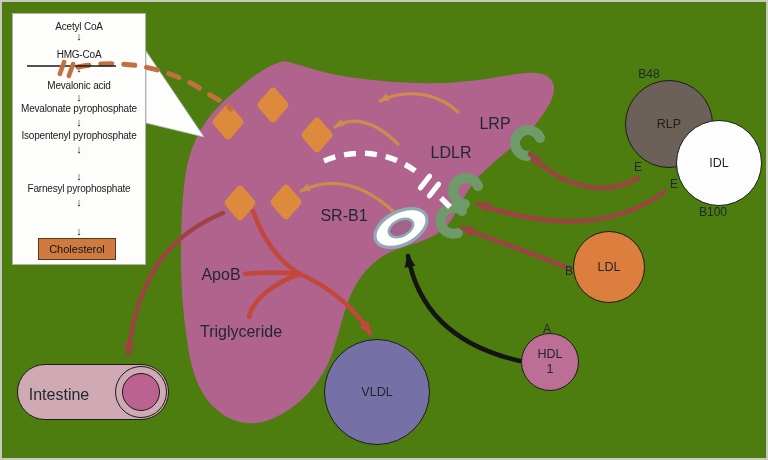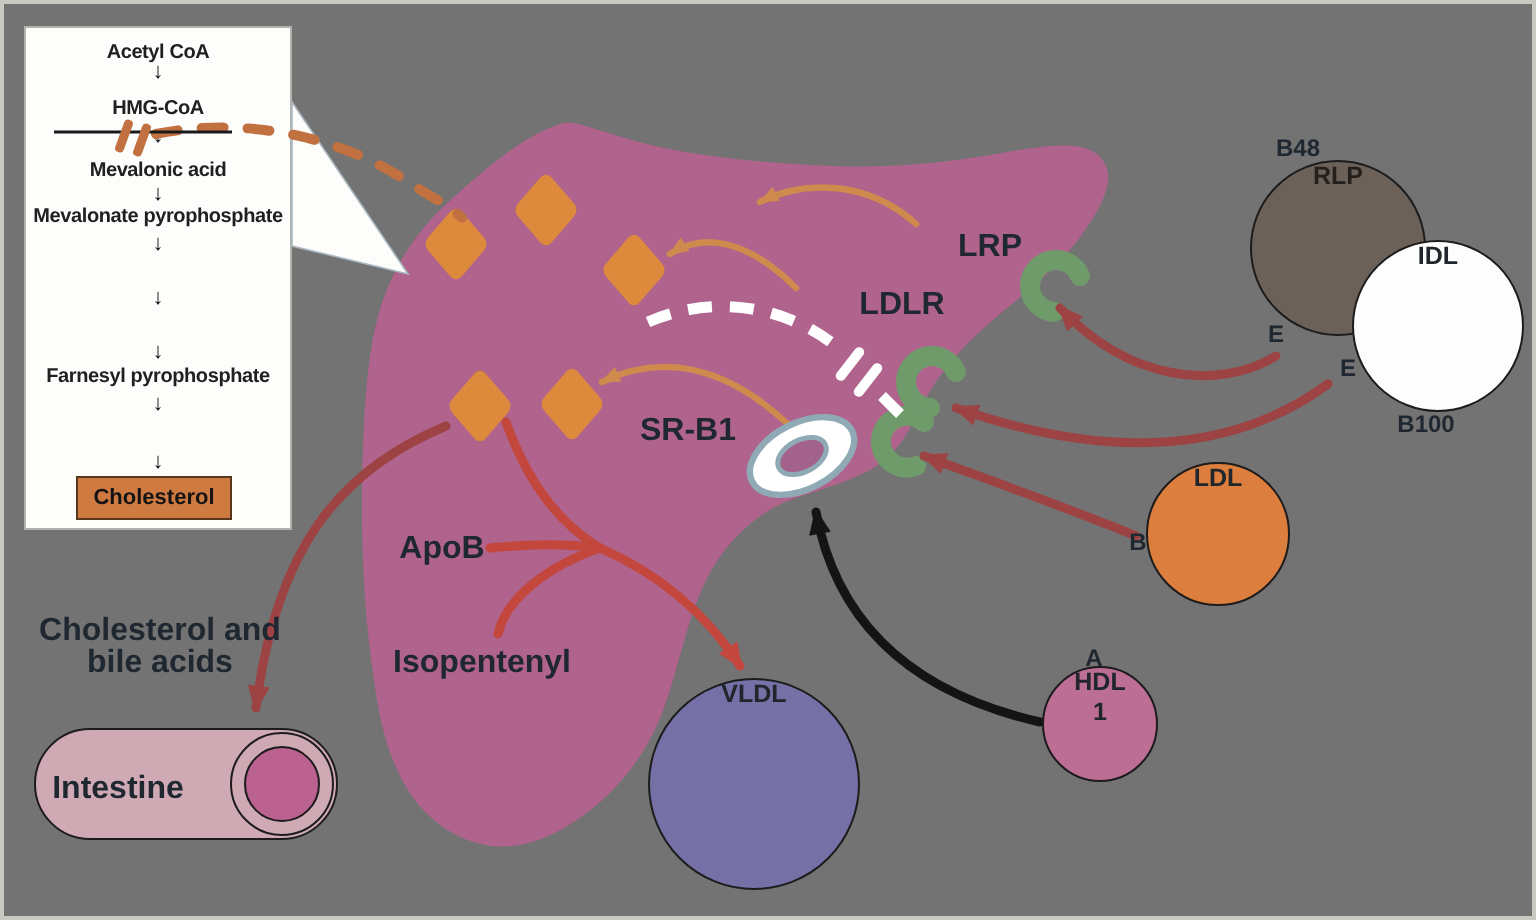--- a/index.html
+++ b/index.html
@@ -1,19 +1,19 @@
 <!DOCTYPE html>
 <html><head>
 <meta charset="utf-8">
 <style>
   html,body{margin:0;padding:0;background:#ddd;}
   .canvas{
     position:relative;width:768px;height:460px;box-sizing:border-box;
-    background:#737373;border:2px solid #c9c9c2;overflow:hidden;
-    font-family:"Liberation Sans",sans-serif;color:#1f2730;font-weight:bold;
+    background:#4d7c0f;border:2px solid #c9c9c2;overflow:hidden;
+    font-family:"Liberation Sans",sans-serif;color:#1f2730;
   }
   
   .pathway-box{
     position:absolute;left:10px;top:11px;width:134px;height:252px;
     background:#fdfdfc;border:1px solid #b2b2ac;box-sizing:border-box;z-index:1;
   }
   .pstep{
     position:absolute;left:0;width:100%;text-align:center;
     font-size:10px;letter-spacing:-0.2px;color:#202020;white-space:nowrap;
   }
@@ -32,21 +32,21 @@
   .dlabel{
     position:absolute;transform:translate(-50%,-50%);white-space:nowrap;
     font-size:16px;color:#1f2730;z-index:3;text-align:center;
   }
   .dlabel.two{line-height:16px;}
   .apo{font-size:12px;text-align:center;}
   
   .particle{
     position:absolute;border-radius:50%;border:1.6px solid #1c1c1c;
     box-sizing:border-box;display:flex;flex-direction:column;
-    align-items:center;justify-content:flex-start;z-index:3;
+    align-items:center;justify-content:center;z-index:3;
     font-size:12.5px;color:#20262c;line-height:15px;
   }
   .rlp{left:623px;top:78px;width:88px;height:88px;background:#6b6159;color:#241f1a;}
   .idl{left:674px;top:118px;width:86px;height:86px;background:#fdfdfd;}
   .ldl{left:571px;top:229px;width:72px;height:72px;background:#dc7e3d;}
   .hdl{left:519px;top:331px;width:58px;height:58px;background:#bd6e94;}
   .vldl{left:322px;top:337px;width:106px;height:106px;background:#7570a6;}
   
   .intestine-body{
     position:absolute;left:15px;top:362px;width:152px;height:56px;
@@ -69,20 +69,21 @@
 
   <div class="pathway-box">
     <div class="pstep" style="top:7px">Acetyl CoA</div>
     <div class="parrow" style="top:17px">↓</div>
     <div class="pstep" style="top:35px">HMG-CoA</div>
     <div class="parrow" style="top:49px">↓</div>
     <div class="pstep" style="top:66px">Mevalonic acid</div>
     <div class="parrow" style="top:78px">↓</div>
     <div class="pstep" style="top:89px">Mevalonate pyrophosphate</div>
     <div class="parrow" style="top:103px">↓</div>
+    <div class="pstep" style="top:116px">Isopentenyl pyrophosphate</div>
     <div class="parrow" style="top:130px">↓</div>
     <div class="parrow" style="top:157px">↓</div>
     <div class="pstep" style="top:169px">Farnesyl pyrophosphate</div>
     <div class="parrow" style="top:183px">↓</div>
     <div class="parrow" style="top:212px">↓</div>
     <div class="chol-box">
       <span>Cholesterol</span>
     </div>
   </div>
 
@@ -170,26 +171,22 @@
     <g fill="#c1713f">
       <rect x="-2.25" y="-8.5" width="4.5" height="17" rx="2" transform="translate(60,66) rotate(20)"></rect>
       <rect x="-2.25" y="-8.5" width="4.5" height="17" rx="2" transform="translate(69,68) rotate(20)"></rect>
     </g>
   </svg>
 
   <div class="dlabel" style="left:342px;top:214px">SR-B1</div>
   <div class="dlabel" style="left:449px;top:151px">LDLR</div>
   <div class="dlabel" style="left:493px;top:122px">LRP</div>
   <div class="dlabel" style="left:219px;top:273px">ApoB</div>
-  <div class="dlabel" style="left:239px;top:330px">Isopentenyl</div>
-
-  <div class="dlabel two" style="left:78px;top:322px">
-    <div>Cholesterol and</div>
-    <div>bile acids</div>
-  </div>
+  <div class="dlabel" style="left:239px;top:330px">Triglyceride</div>
+
 
   <div class="intestine-body"></div>
   <div class="intestine-ring"></div>
   <div class="intestine-lumen"></div>
   <div class="dlabel" style="left:57px;top:393px;z-index:6">Intestine</div>
 
   <div class="particle rlp">
     <span>RLP</span>
   </div>
   <div class="particle ldl">

